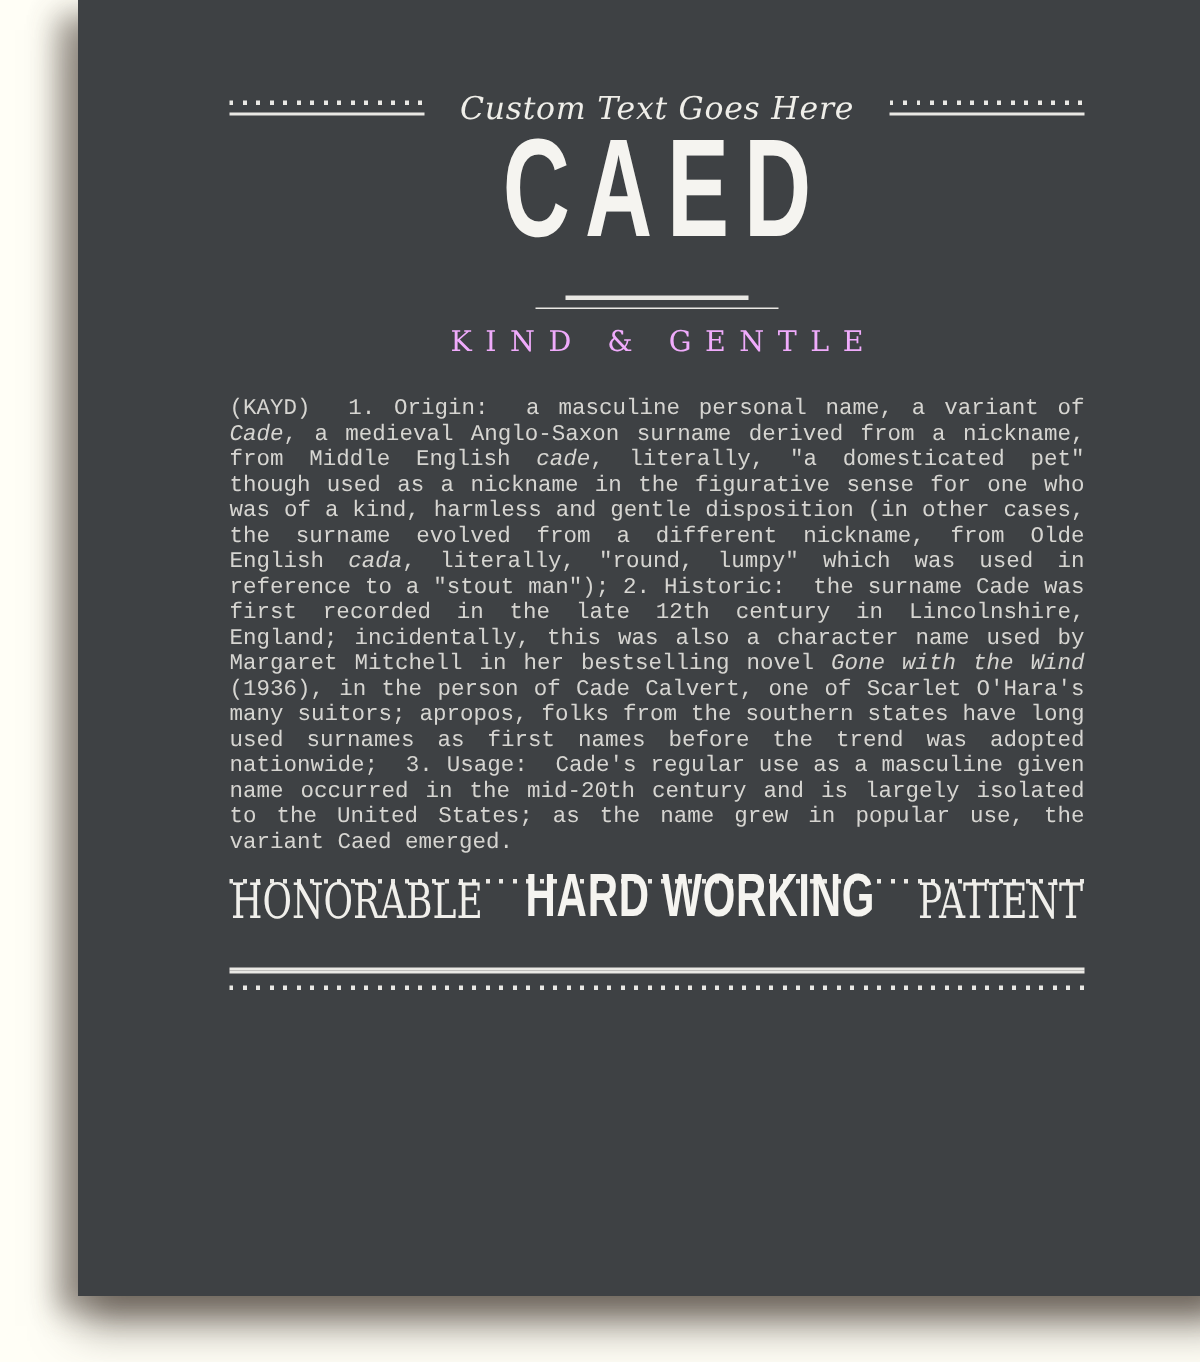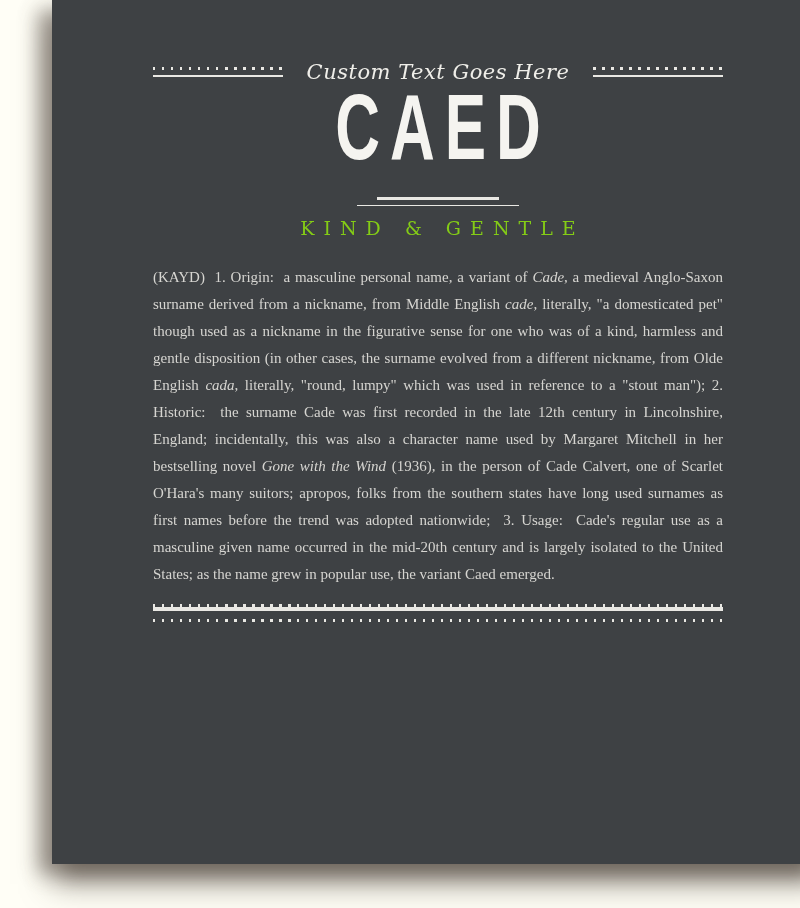--- a/index.html
+++ b/index.html
@@ -33,25 +33,25 @@
   .name{display:inline-block;font-family:"Liberation Sans",sans-serif;font-weight:700;
         font-size:62px;line-height:1;letter-spacing:10px;padding-left:10px;
         color:var(--bright-text);transform:scaleY(1.5);transform-origin:center bottom;}
 
   
   .title-divider{margin-top:15px;}
   .title-divider .d1{width:122px;height:2.5px;background:var(--rule-color);margin:0 auto;}
   .title-divider .d2{width:162px;height:1.5px;background:var(--rule-color);margin:5px auto 0;}
 
   .tagline{margin-top:11px;text-align:center;font-family:"DejaVu Serif",serif;
-           font-size:19px;letter-spacing:9px;padding-left:9px;color:#84cc16;}
+           font-size:19px;letter-spacing:9px;padding-left:9px;color:#f0abfc;}
 
   
-  .definition{margin-top:25px;text-align:justify;font-family:Liberation Serif, serif;
-              font-size:15px;line-height:27px;color:var(--body-text);}
+  .definition{margin-top:25px;text-align:justify;font-family:Liberation Mono, monospace;
+              font-size:15px;line-height:17px;color:var(--body-text);}
   .definition em{font-style:italic;}
 
   
   .dots.full{margin-top:16px;}
   .dots.bottom{margin-top:8px;}
 
   
   .trait-row{display:flex;justify-content:space-between;align-items:baseline;
              height:56px;padding:0 1px;white-space:nowrap;}
   .trait-rule{height:2px;background:var(--rule-color);}
@@ -87,19 +87,24 @@
       <div class="d1"></div>
       <div class="d2"></div>
     </div>
 
     <div class="tagline">KIND &amp; GENTLE</div>
 
     <p class="definition"><span>(KAYD)&nbsp; 1. Origin:&nbsp; a masculine personal name, a variant of </span><em>Cade</em><span>, a medieval Anglo-Saxon surname derived from a nickname, from Middle English </span><em>cade</em><span>, literally, "a domesticated pet" though used as a nickname in the figurative sense for one who was of a kind, harmless and gentle disposition (in other cases, the surname evolved from a different nickname, from Olde English </span><em>cada</em><span>, literally, "round, lumpy" which was used in reference to a "stout man"); 2. Historic:&nbsp; the surname Cade was first recorded in the late 12th century in Lincolnshire, England; incidentally, this was also a character name used by Margaret Mitchell in her bestselling novel </span><em>Gone with the Wind</em><span> (1936), in the person of Cade Calvert, one of Scarlet O'Hara's many suitors; apropos, folks from the southern states have long used surnames as first names before the trend was adopted nationwide;&nbsp; 3. Usage:&nbsp; Cade's regular use as a masculine given name occurred in the mid-20th century and is largely isolated to the United States; as the name grew in popular use, the variant Caed emerged.</span></p>
 
     <div class="dots full"></div>
 
+    <div class="trait-row">
+        <span class="tw tw-serif">HONORABLE</span>
+        <span class="tw tw-sans">HARD WORKING</span>
+        <span class="tw tw-serif">PATIENT</span>
+      </div>
     <div class="trait-rule"></div>
     <div class="trait-rule"></div>
 
     <div class="dots full bottom"></div>
 
   </div>
 </div>
 
 </body></html>

